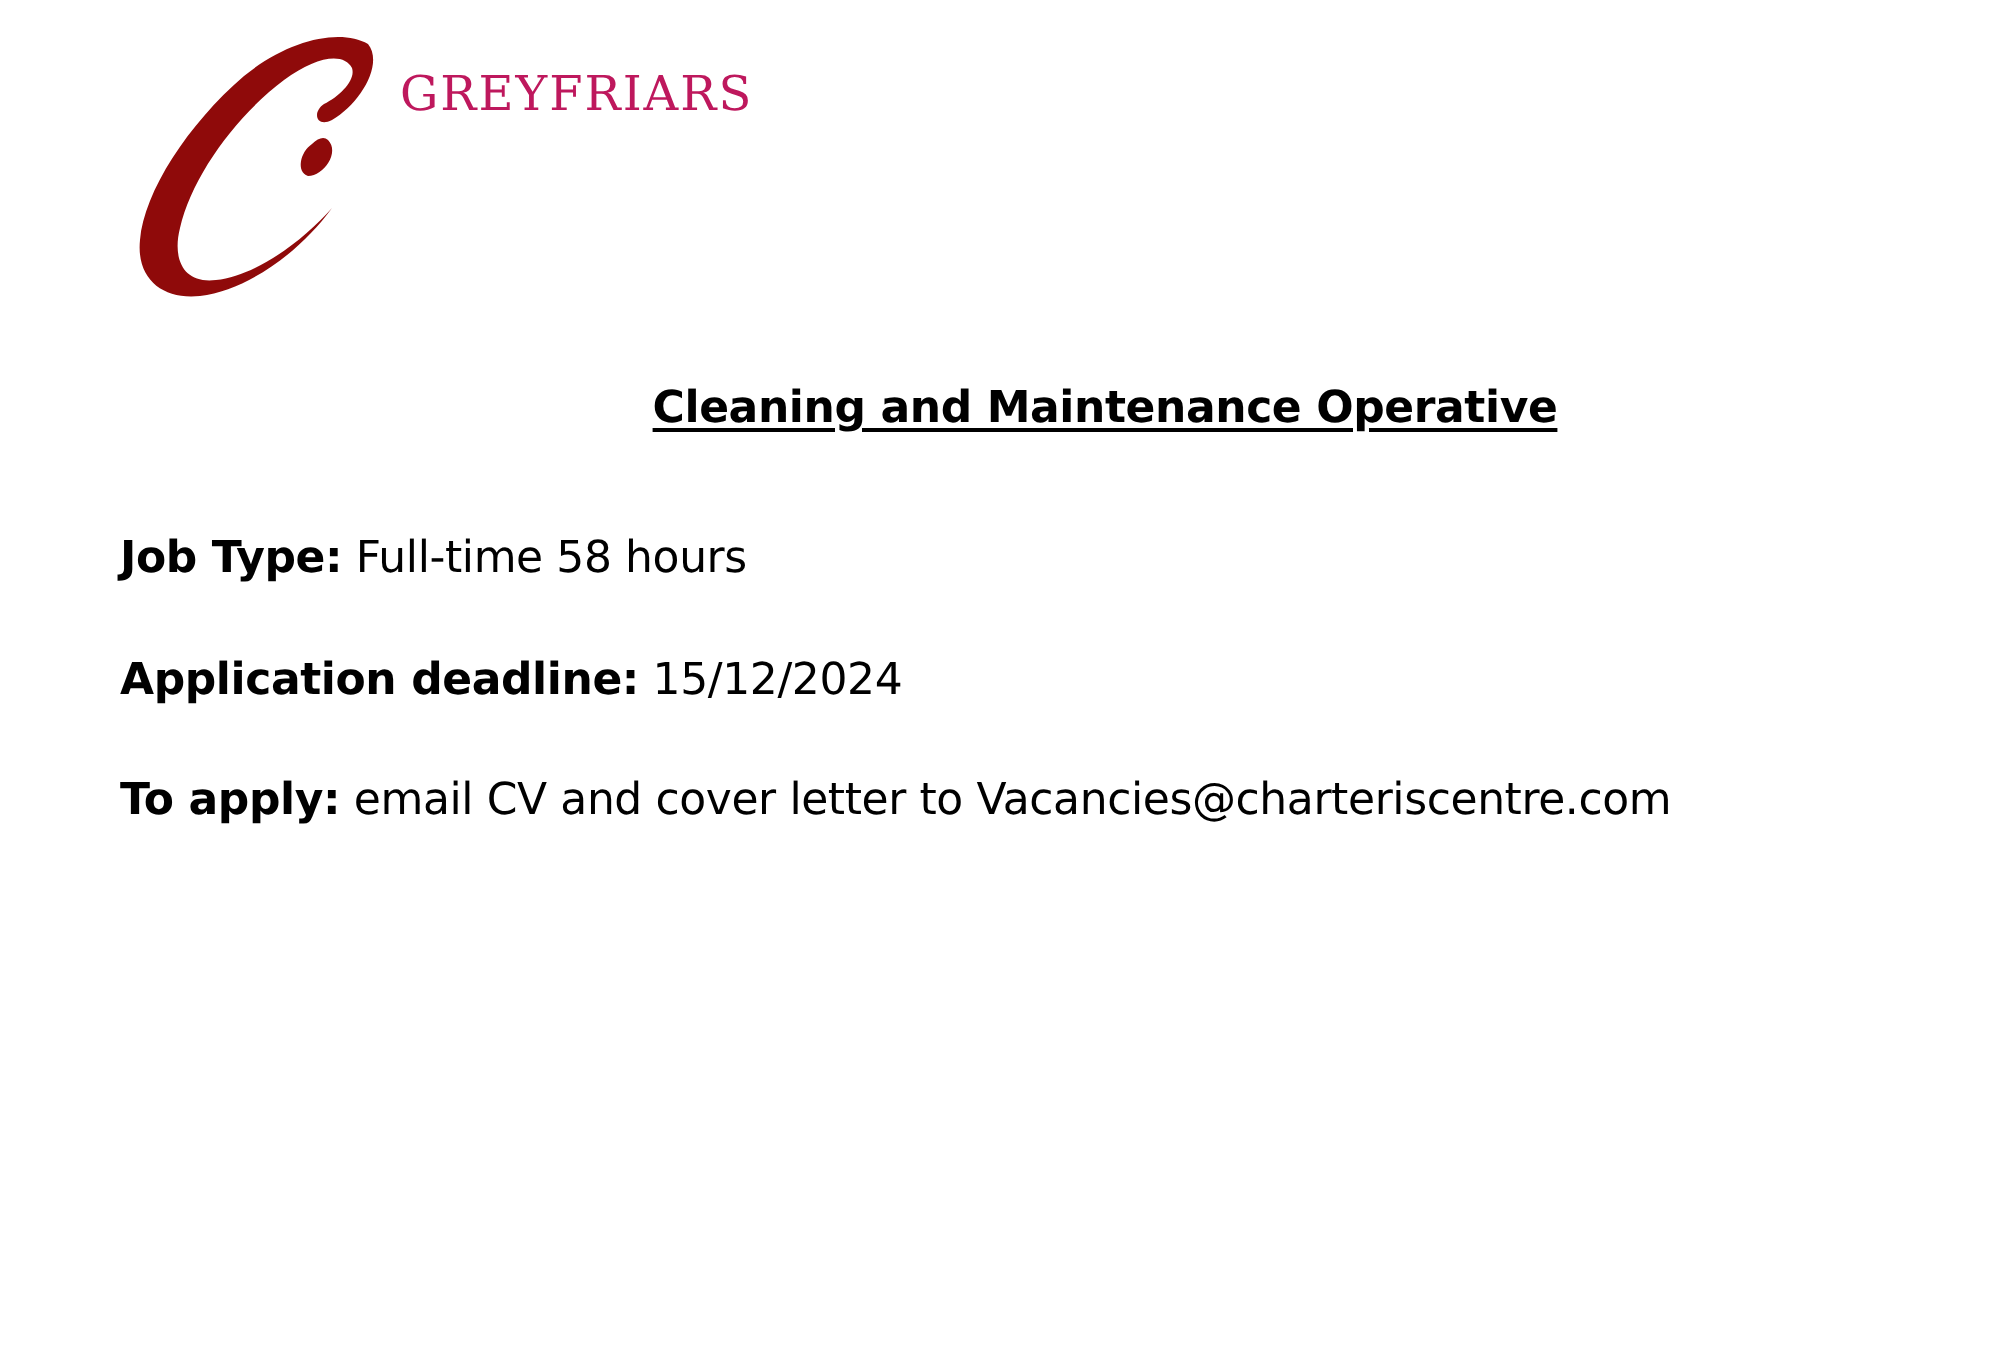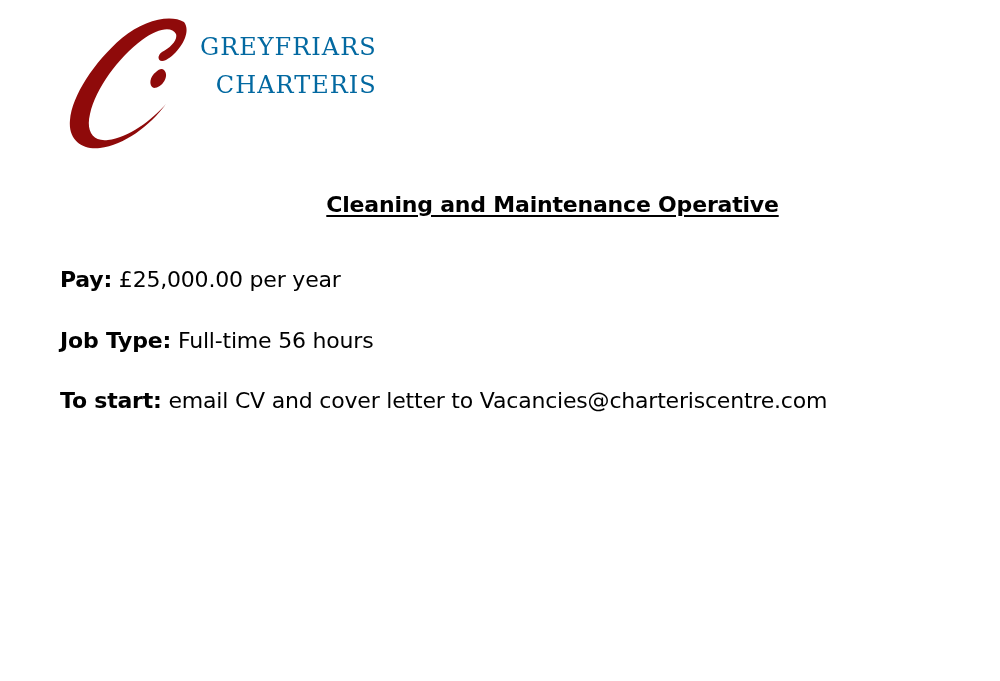--- a/index.html
+++ b/index.html
@@ -27,25 +27,24 @@
       left: 0;
       top: 0;
       width: 130px;
       height: 135px;
     }
     .logo-text {
       position: absolute;
       left: 134px;
       top: 12px;
       font-family: "DejaVu Serif", "Liberation Serif", serif;
-      color: #0369a1;
+      color: #be185d;
       font-size: 24px;
       line-height: 38px;
       letter-spacing: 1px;
-      text-align: right;
     }
     .logo-text div { white-space: nowrap; }
 
     .title {
       position: absolute;
       left: 0;
       width: 1105px;
       top: 192px;
       text-align: center;
       font-weight: bold;
@@ -73,23 +72,22 @@
 </head>
 <body>
 
 <div class="logo">
   <svg class="logo-mark" viewBox="0 0 130 135">
     <path fill="#8f0a0a" d="M118,6 C104,-2 78,4 56,22 C28,46 6,80 4,104 C2,124 16,134 34,132 C58,129 84,110 100,88 C86,104 62,122 42,124 C26,126 20,114 24,98 C30,72 52,42 76,24 C92,12 106,10 110,18 C112,24 104,32 96,36 C90,40 92,48 100,44 C114,36 126,16 118,6 Z"></path>
     <path fill="#8f0a0a" d="M90,56 C84,60 82,70 88,72 C96,72 104,60 98,54 C96,52 93,53 90,56 Z"></path>
   </svg>
   <div class="logo-text">
     <div>GREYFRIARS</div>
-    <div>CHARTERIS</div>
   </div>
 </div>
 
 <div class="title">Cleaning and Maintenance Operative</div>
 
 <div class="fields">
-  <div class="field"><span class="label">Pay:</span><span> £25,000.00 per year</span></div>
-  <div class="field"><span class="label">Job Type:</span><span> Full-time 56 hours</span></div>
-  <div class="field"><span class="label">To start:</span><span> email CV and cover letter to Vacancies@charteriscentre.com</span></div>
+  <div class="field"><span class="label">Job Type:</span><span> Full-time 58 hours</span></div>
+  <div class="field"><span class="label">Application deadline:</span><span> 15/12/2024</span></div>
+  <div class="field"><span class="label">To apply:</span><span> email CV and cover letter to Vacancies@charteriscentre.com</span></div>
 </div>
 
 </body></html>

